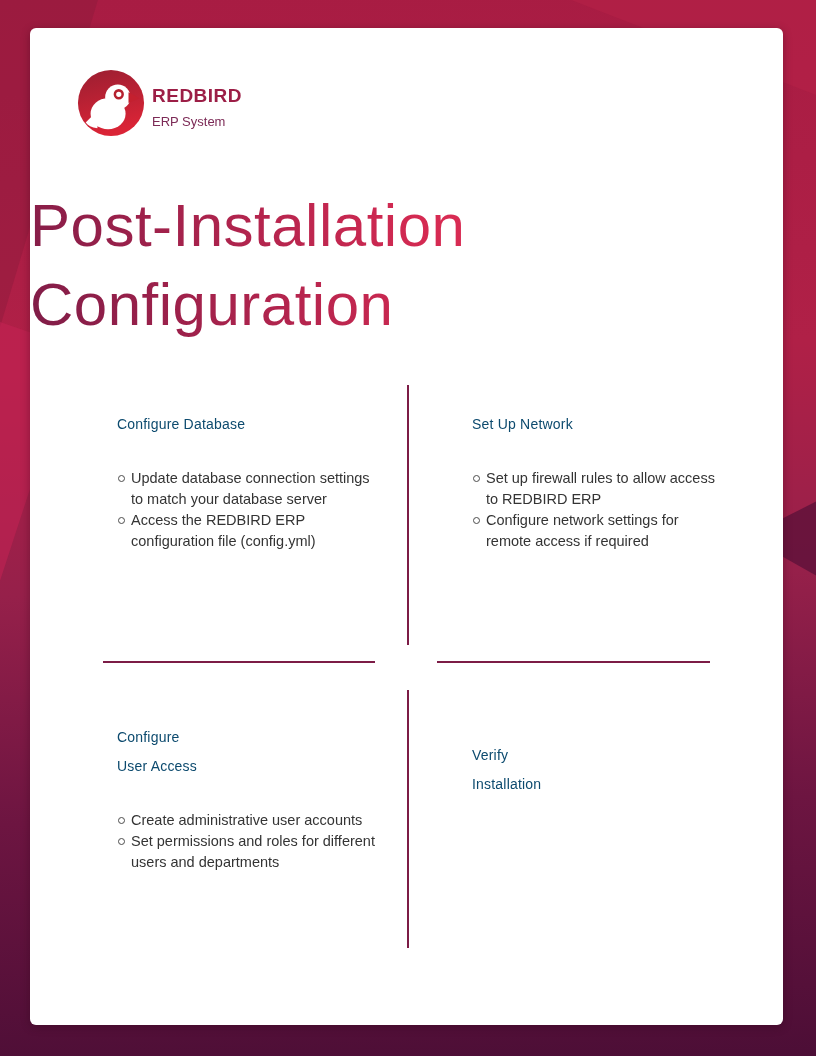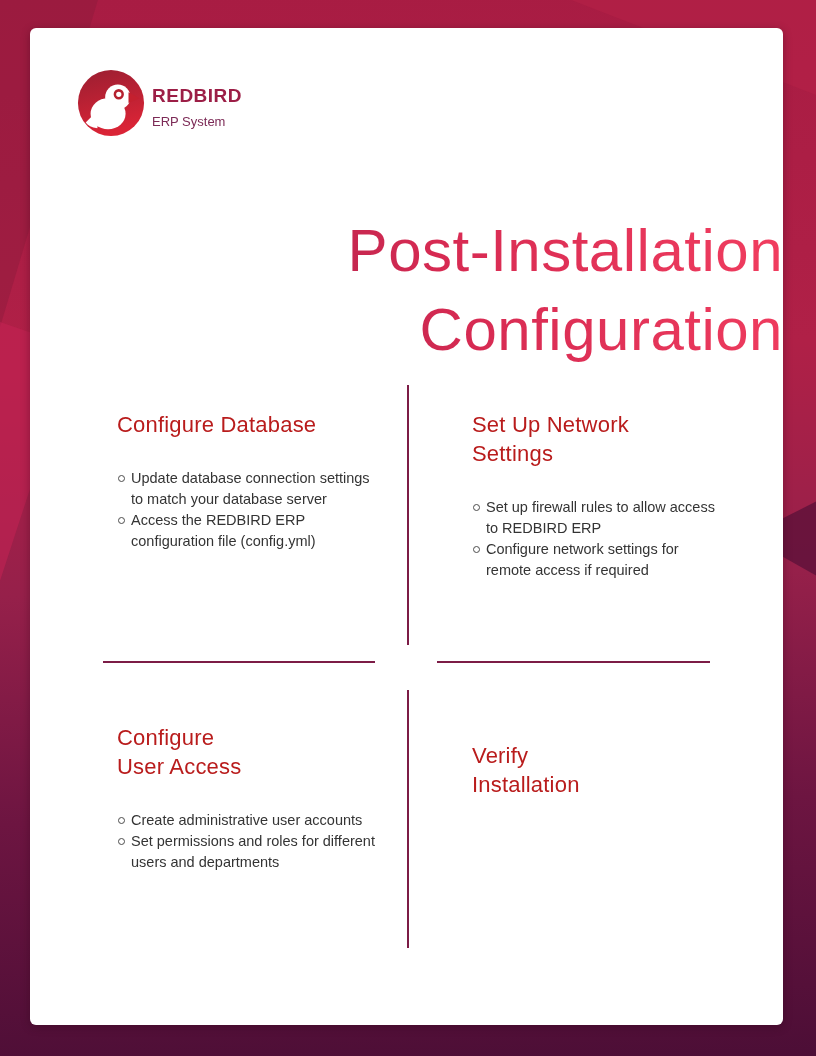--- a/index.html
+++ b/index.html
@@ -27,44 +27,43 @@
 
   
   .logo-mark { position:absolute; left:46px; top:40px; width:70px; height:70px; }
   .brand-block { position:absolute; left:122px; top:57px; }
   .brand-name { font-size:19px; font-weight:bold; letter-spacing:.5px; color:#9c1e46; }
   .brand-tagline { font-size:13px; color:#7c2a56; margin-top:7px; }
 
   
   .title {
     position:absolute; left:0; top:158px; width:100%;
-    text-align:right; font-size:60px; font-weight:300; line-height:79px;
+    text-align:left; font-size:60px; font-weight:300; line-height:79px;
     letter-spacing:.5px;
     background:linear-gradient(68deg, #7e1c47 0%, #d62a52 55%, #f23e60 100%);
     -webkit-background-clip:text; background-clip:text;
     color:transparent;
-    margin-top:25px;
   }
   .title span { display:block; }
 
   
   .divider { position:absolute; background:#7c1c46; }
   .v-div-top    { left:377px; top:357px;  width:2px;  height:260px; }
   .v-div-bottom { left:377px; top:662px;  width:2px;  height:258px; }
   .h-div-left   { left:73px;  top:633px;  width:272px; height:2px; }
   .h-div-right  { left:407px; top:633px;  width:273px; height:2px; }
 
   
   .section { position:absolute; }
   .section.s1 { left:87px;  top:382px; width:262px; }
   .section.s2 { left:442px; top:382px; width:252px; }
   .section.s3 { left:87px;  top:695px; width:262px; }
   .section.s4 { left:442px; top:713px; width:258px; }
 
-  .section h2 { font-size:22px; line-height:29px; font-weight:400; color:#b91c1c; letter-spacing:.2px; }
+  .section h2 { font-size:14px; line-height:29px; font-weight:400; color:#0c4a6e; letter-spacing:.2px; }
   .section h2 span { display:block; }
 
   .section ul { list-style:none; margin-top:29px; }
   .section li {
     position:relative; padding-left:14px;
     font-size:14.5px; line-height:21px; color:#343434;
   }
   .section li::before {
     content:""; position:absolute; left:1px; top:7px;
     width:5px; height:5px; border:1.4px solid #4c4c4c; border-radius:50%;
@@ -123,21 +122,20 @@
     </h2>
     <ul>
       <li>Update database connection settings to match your database server</li>
       <li>Access the REDBIRD ERP configuration file (config.yml)</li>
     </ul>
   </div>
 
   <div class="section s2">
     <h2>
       <span>Set Up Network</span>
-      <span>Settings</span>
     </h2>
     <ul>
       <li>Set up firewall rules to allow access to REDBIRD ERP</li>
       <li>Configure network settings for remote access if required</li>
     </ul>
   </div>
 
   <div class="section s3">
     <h2>
       <span>Configure</span>

